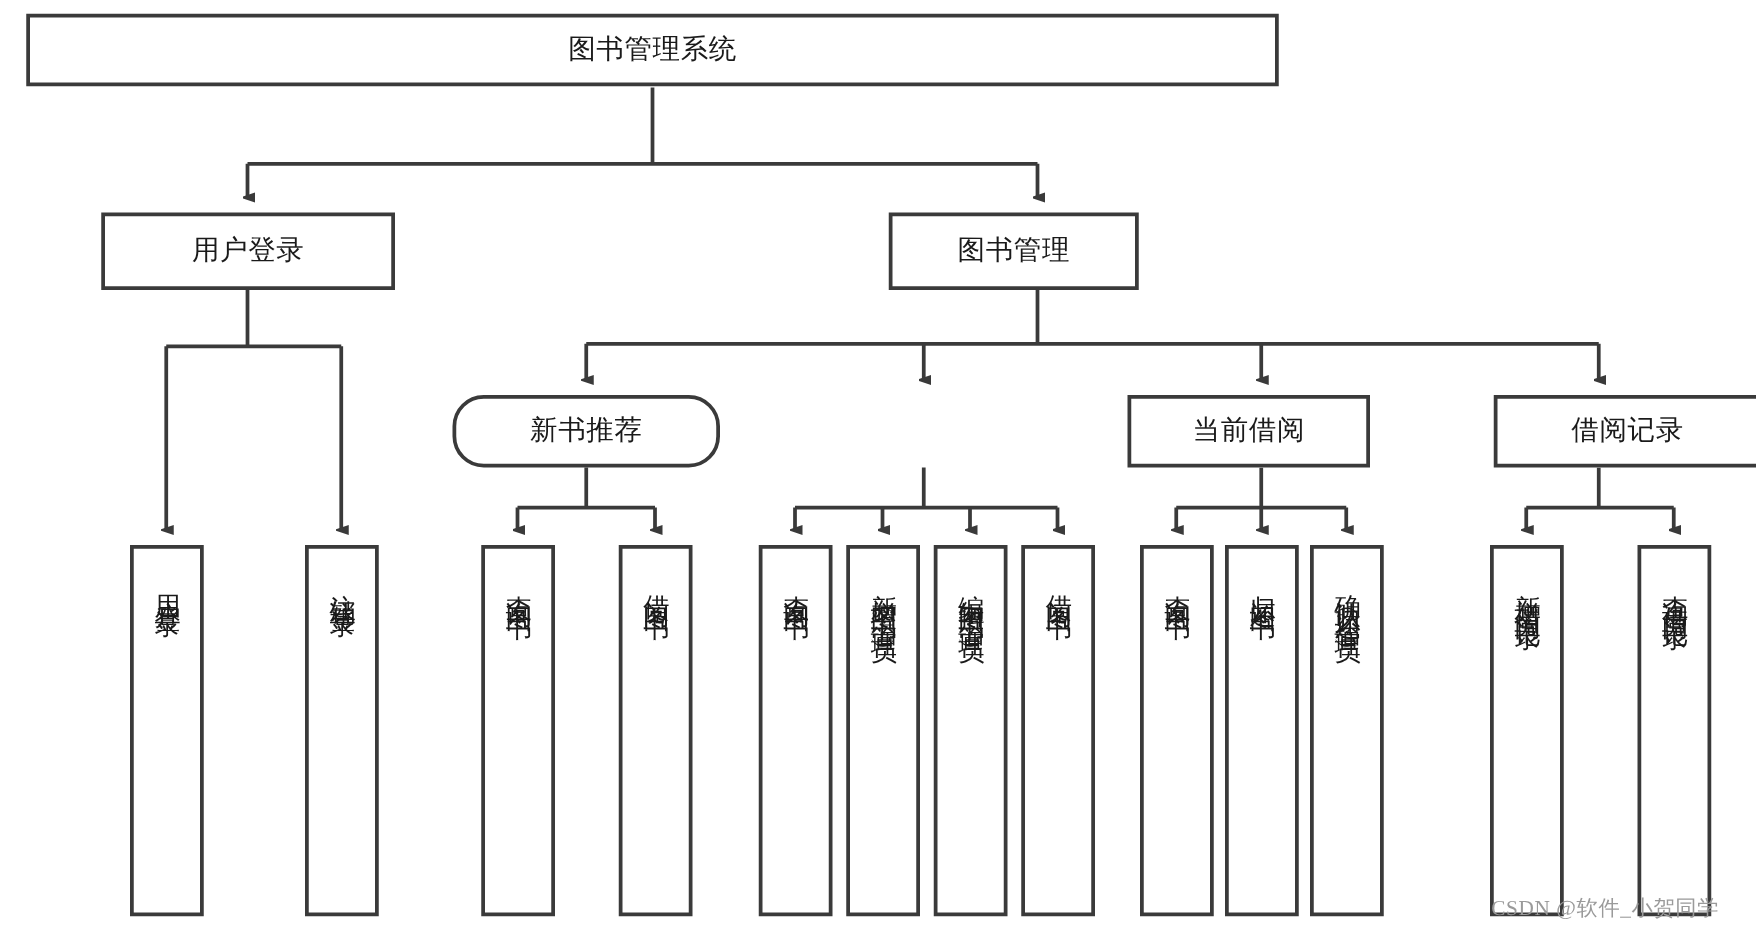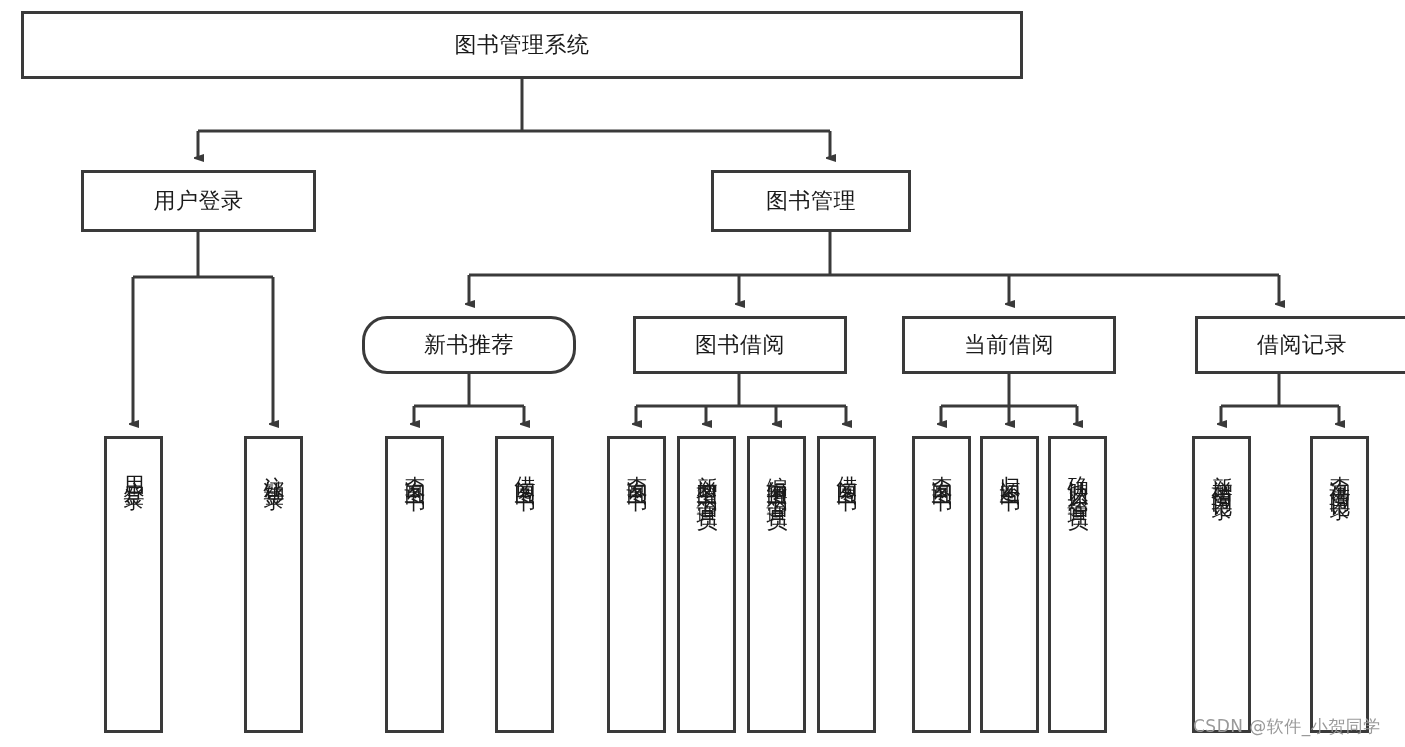--- a/index.html
+++ b/index.html
@@ -119,41 +119,38 @@
       <path d="M1009,406 L1009,424" marker-end="url(#arrow)"></path>
       <path d="M1077,406 L1077,424" marker-end="url(#arrow)"></path>
 
       <path d="M1279,374 L1279,406"></path>
       <path d="M1221,406 L1339,406"></path>
       <path d="M1221,406 L1221,424" marker-end="url(#arrow)"></path>
       <path d="M1339,406 L1339,424" marker-end="url(#arrow)"></path>
     </g>
   </svg>
 
-  <div class="node horiz root" style="left:21px; top:11px; width:1002px; height:68px;">
+  <div class="node horiz root" style="left:21px; top:11px; width:1002px; height:58px;">
     <span class="label">图书管理系统</span>
   </div>
 
   <div class="node horiz" style="left:81px; top:170px; width:235px; height:62px;">
     <span class="label">用户登录</span>
   </div>
 
   <div class="node horiz" style="left:711px; top:170px; width:200px; height:62px;">
     <span class="label">图书管理</span>
   </div>
 
   <div class="node horiz" style="left:362px; top:316px; width:214px; height:58px;border-radius:25px;">
     <span class="label">新书推荐</span>
   </div>
 
-  <div class="node horiz" style="left:633px; top:316px; width:214px; height:58px;">
-    <span class="label">图书借阅</span>
-  </div>
-
-  <div class="node horiz" style="left:902px; top:316px; width:214px; height:58px;">
+
+  <div class="node horiz" style="left:902px; top:316px; width:194px; height:58px;">
     <span class="label">当前借阅</span>
   </div>
 
   <div class="node horiz" style="left:1172px; top:316px; width:214px; height:58px;margin-left:23px;">
     <span class="label">借阅记录</span>
   </div>
 
   <div class="node vert" style="left:104px; top:436px; width:59px; height:297px;">
     <span class="label">用户登录</span>
   </div>
@@ -199,15 +196,15 @@
   </div>
 
   <div class="node vert" style="left:1192px; top:436px; width:59px; height:297px;">
     <span class="label">新增借阅记录</span>
   </div>
 
   <div class="node vert" style="left:1310px; top:436px; width:59px; height:297px;">
     <span class="label">查询借阅记录</span>
   </div>
 
-  <div class="watermark" style="left:1193px; top:715px;">CSDN @软件_小贺同学</div>
+  <div class="watermark" style="left:1193px; top:715px;font-family:Liberation Serif, serif;">CSDN @软件_小贺同学</div>
 
 </div>
 
 </body></html>

